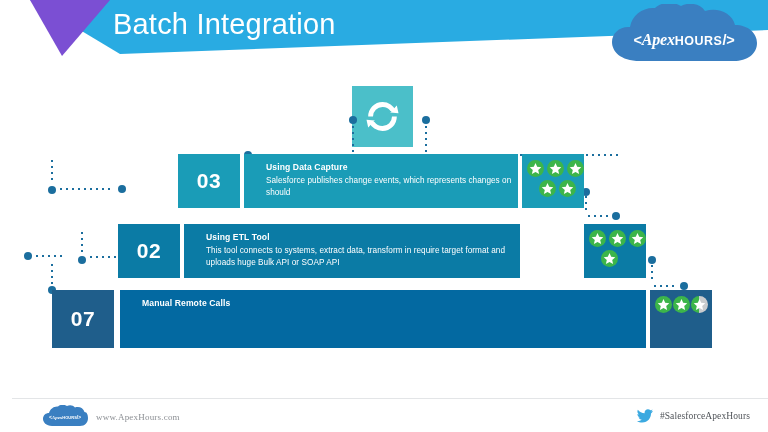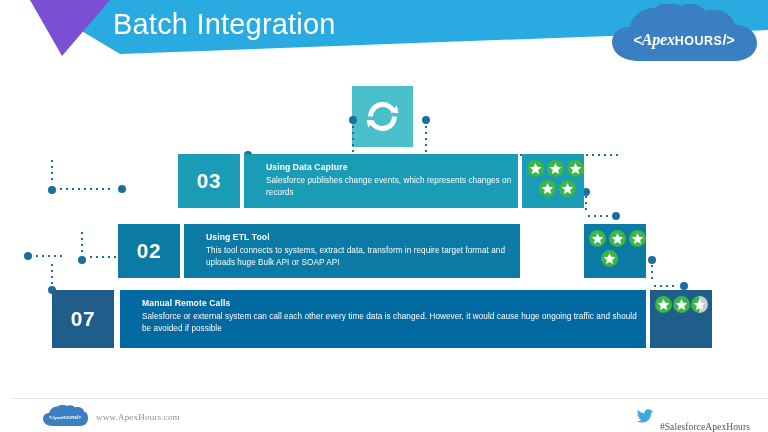--- a/index.html
+++ b/index.html
@@ -149,21 +149,20 @@
     position: absolute; left: 84px; top: 13px;
     font-family: "Liberation Serif", serif;
     font-size: 9px; color: #8d9095;
     letter-spacing: 0.2px;
   }
   #footer-tag {
     position: absolute; right: 30px; top: 12px;
     font-family: "Liberation Serif", serif;
     font-size: 9.5px; color: #4f5358;
     letter-spacing: 0.1px;
-    margin-top: 11px;
   }
   #twitter-icon {
     position: absolute; right: 127px; top: 10px;
     width: 16px; height: 14px;
   }
 </style>
 </head>
 <body>
 
 <div id="slide">
@@ -233,21 +232,21 @@
   <div class="conn">
     <div class="bigdot" style="left:422px; top:116px;"></div>
     <div class="dot-v" style="left:425px; top:126px; height:26px;"></div>
     <div class="dot-h" style="left:430px; top:154px; width:188px;"></div>
   </div>
 
   <div class="row">
     <div class="num-box" style="left:178px; top:154px; width:62px; height:54px; background:#1A9CB7; font-size:21px;">03</div>
     <div class="text-box" style="left:244px; top:154px; width:274px; height:54px; background:#1A9CB7;">
       <div class="tb-title">Using Data Capture</div>
-      <div class="tb-desc">Salesforce publishes change events, which represents changes on records</div>
+      <div class="tb-desc">Salesforce publishes change events, which represents changes on should</div>
     </div>
     <div class="star-box" style="left:522px; top:154px; width:62px; height:54px; background:#1A9CB7;">
       <span class="star">
           <svg width="13" height="13" viewBox="0 0 13 13">
             <polygon points="6.5,1 8.2,4.8 12.3,5.2 9.2,8 10.1,12 6.5,9.9 2.9,12 3.8,8 0.7,5.2 4.8,4.8" fill="#ffffff"></polygon>
           </svg>
         </span>
       <span class="star">
           <svg width="13" height="13" viewBox="0 0 13 13">
             <polygon points="6.5,1 8.2,4.8 12.3,5.2 9.2,8 10.1,12 6.5,9.9 2.9,12 3.8,8 0.7,5.2 4.8,4.8" fill="#ffffff"></polygon>
@@ -300,21 +299,20 @@
             <polygon points="6.5,1 8.2,4.8 12.3,5.2 9.2,8 10.1,12 6.5,9.9 2.9,12 3.8,8 0.7,5.2 4.8,4.8" fill="#ffffff"></polygon>
           </svg>
         </span>
     </div>
   </div>
 
   <div class="row">
     <div class="num-box" style="left:52px; top:290px; width:62px; height:58px; background:#1F5E8B; font-size:21px;">07</div>
     <div class="text-box" style="left:120px; top:290px; width:526px; height:58px; background:#0369a1;">
       <div class="tb-title">Manual Remote Calls</div>
-      <div class="tb-desc">Salesforce or external system can call each other every time data is changed. However, it would cause huge ongoing traffic and should be avoided if possible</div>
     </div>
     <div class="star-box" style="left:650px; top:290px; width:62px; height:58px; background:#1F5E8B; gap:1px;">
       <span class="star">
           <svg width="13" height="13" viewBox="0 0 13 13">
             <polygon points="6.5,1 8.2,4.8 12.3,5.2 9.2,8 10.1,12 6.5,9.9 2.9,12 3.8,8 0.7,5.2 4.8,4.8" fill="#ffffff"></polygon>
           </svg>
         </span>
       <span class="star">
           <svg width="13" height="13" viewBox="0 0 13 13">
             <polygon points="6.5,1 8.2,4.8 12.3,5.2 9.2,8 10.1,12 6.5,9.9 2.9,12 3.8,8 0.7,5.2 4.8,4.8" fill="#ffffff"></polygon>

